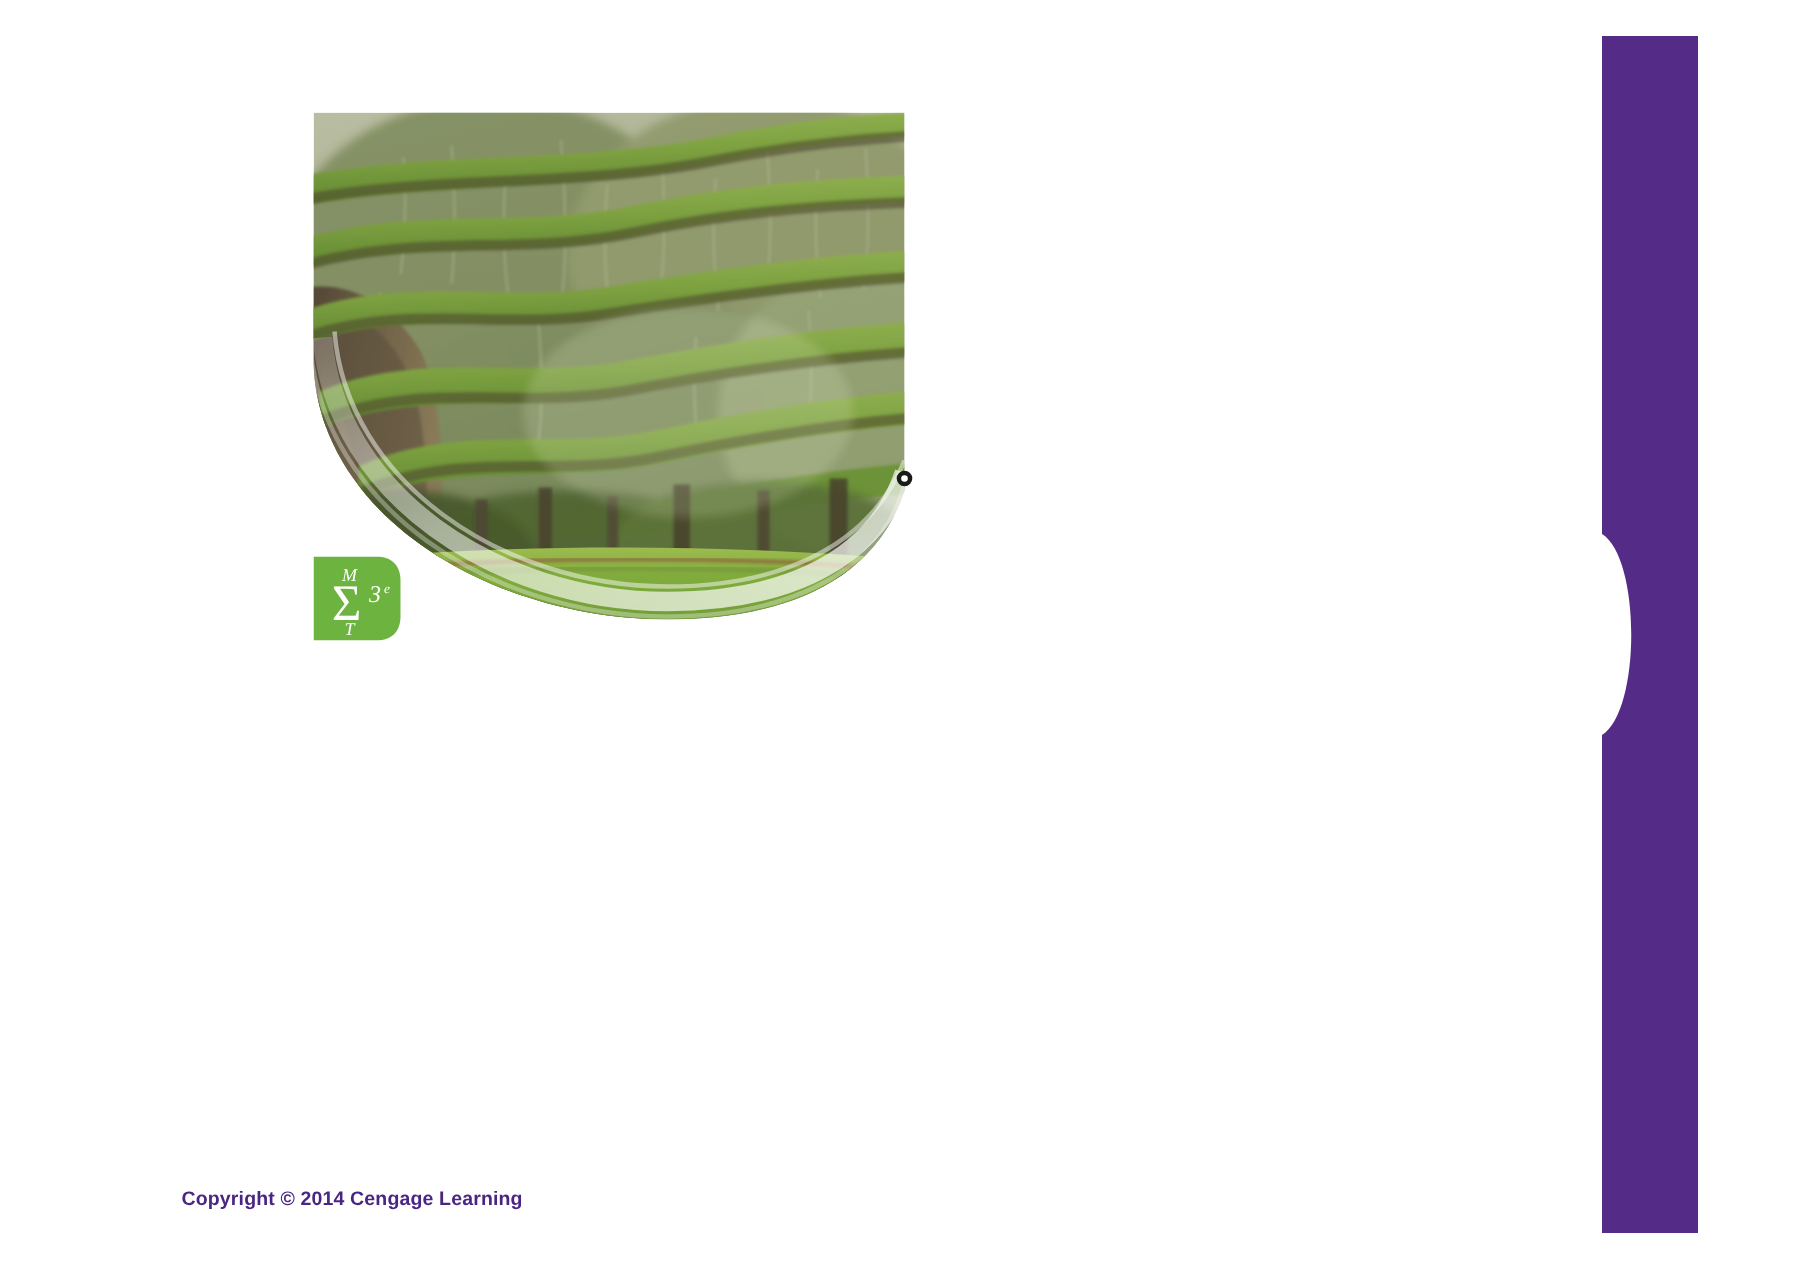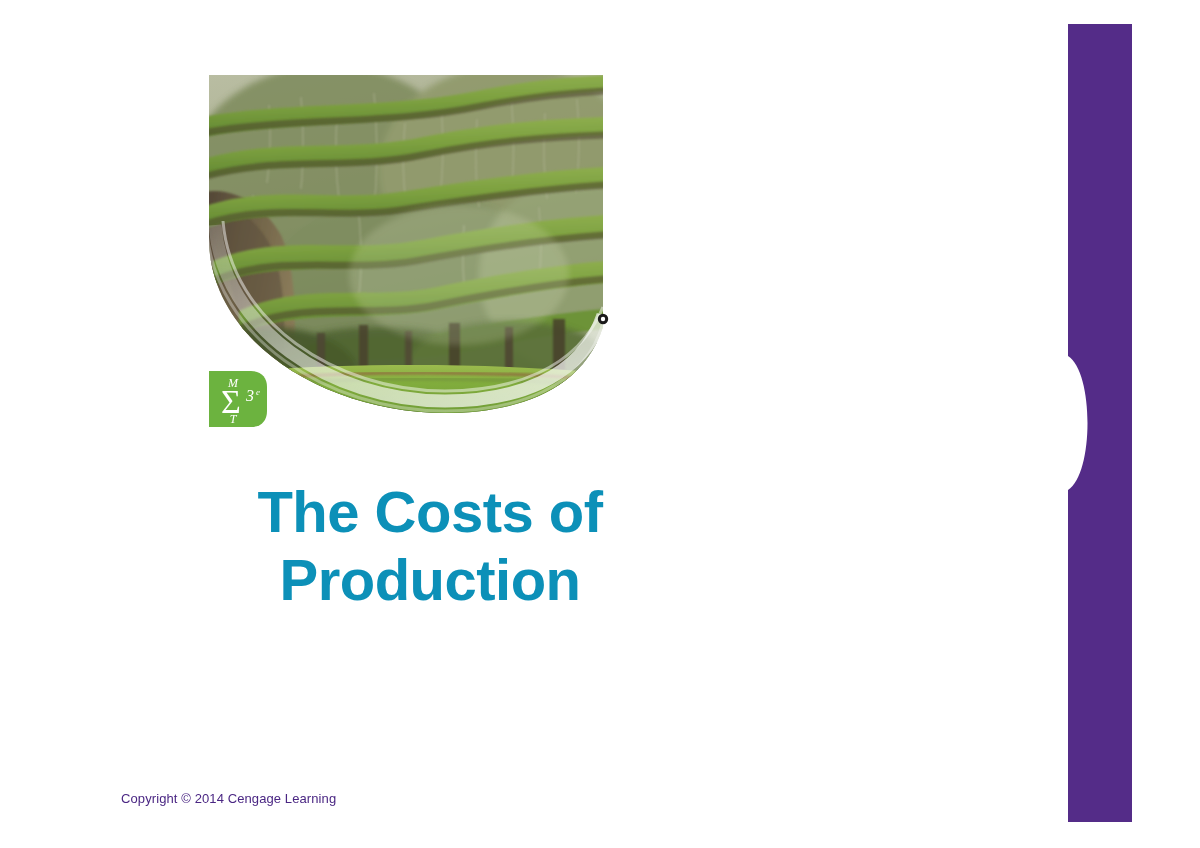--- a/index.html
+++ b/index.html
@@ -73,21 +73,21 @@
     letter-spacing: -0.5px;
   }
 
   
   .copyright {
     position: absolute;
     left: 121px;
     top: 791px;
     color: #4a2683;
     font-family: "Liberation Sans", sans-serif;
-    font-weight: normal;
+    font-weight: bold;
     font-size: 13px;
     letter-spacing: 0.1px;
     white-space: nowrap;
   }
 </style>
 </head>
 <body>
 
 <div class="slide">
 
@@ -251,20 +251,16 @@
     <svg width="60" height="56" viewBox="0 0 60 56" xmlns="http://www.w3.org/2000/svg">
       <path d="M 0,0 L 42,0 C 52,0 58,6 58,16 L 58,40 C 58,50 52,56 42,56 L 0,56 Z" fill="#6cb33f"></path>
       <text x="24" y="16" fill="#ffffff" font-family="'Liberation Serif', serif" font-style="italic" font-size="12" text-anchor="middle">M</text>
       <text x="22" y="42" fill="#ffffff" font-family="'Liberation Serif', serif" font-size="34" text-anchor="middle">Σ</text>
       <text x="24" y="52" fill="#ffffff" font-family="'Liberation Serif', serif" font-style="italic" font-size="12" text-anchor="middle">T</text>
       <text x="37" y="30" fill="#ffffff" font-family="'Liberation Serif', serif" font-style="italic" font-size="16">3</text>
       <text x="47" y="24" fill="#ffffff" font-family="'Liberation Serif', serif" font-style="italic" font-size="9">e</text>
     </svg>
   </div>
 
-  <div class="slide-title">
-    <div>The Costs of</div>
-    <div>Production</div>
-  </div>
 
   <div class="copyright">Copyright © 2014 Cengage Learning</div>
 
 </div>
 
 </body></html>

